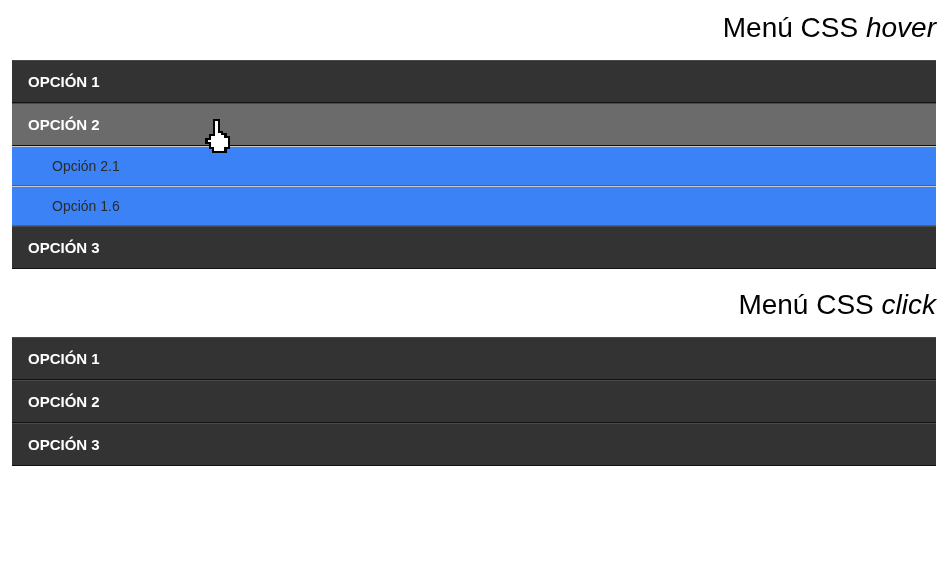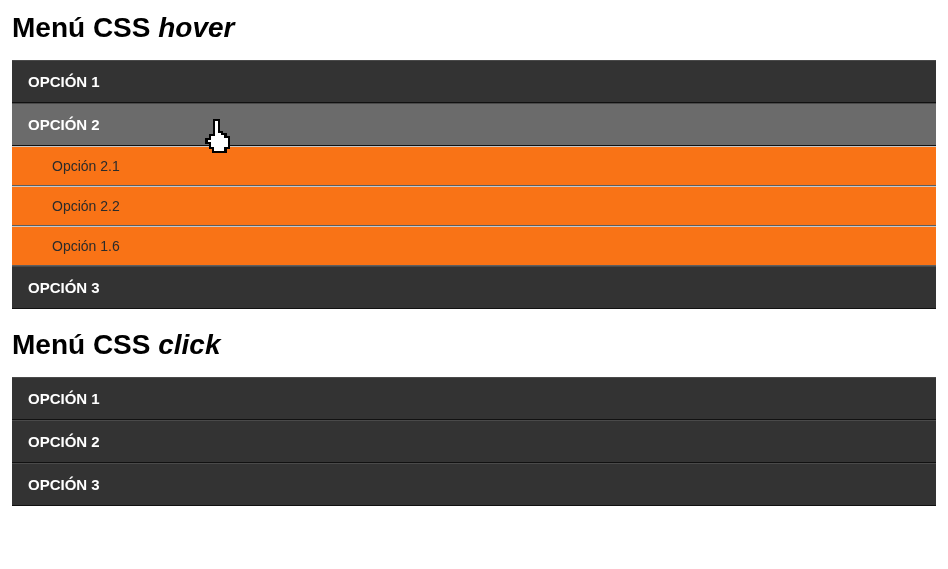--- a/index.html
+++ b/index.html
@@ -6,22 +6,23 @@
   body {
     margin: 0;
     padding: 6px 12px 20px 12px;
     font-family: Arial, Helvetica, sans-serif;
     background: #fff;
     color: #000;
     width: 948px;
   }
   h2 {
     font-size: 28px;
-    font-weight: bold;
+    font-weight: normal;
     margin: 6px 0 16px 0;
+    text-align: right;
   }
   h2 em { font-style: italic; }
   ul.menu {
     list-style: none;
     margin: 0 0 20px 0;
     padding: 0;
     width: 100%;
     border-radius: 17px;
   }
   ul.menu > li {
@@ -36,21 +37,21 @@
   }
   ul.menu > li.hovered {
     background: #6b6b6b;
   }
   ul.submenu {
     list-style: none;
     margin: 0;
     padding: 0;
   }
   ul.submenu > li {
-    background: #f97316;
+    background: #3b82f6;
     color: #2b2b2b;
     font-size: 14px;
     font-weight: normal;
     padding: 11px 16px 11px 40px;
     border-bottom: 1px solid #5e5e5e;
     border-top: 1px solid #c8c8c8;
     cursor: pointer;
   }
   .menu-block { margin: 0; padding: 0; }
   .cursor-wrap {
@@ -87,23 +88,20 @@
     <svg class="cursor-icon" viewBox="0 0 32 36">
       <path d="M13 2 L13 16 L9 16 L9 20 L6 20 L6 24 L9 24 L9 28 L12 28 L12 32 L24 32 L24 28 L27 28 L27 18 L24 18 L24 15 L21 15 L21 13 L18 13 L18 2 Z" fill="#ffffff" stroke="#000000" stroke-width="2" stroke-linejoin="miter" shape-rendering="crispEdges"></path>
     </svg>
   </div>
 
   <ul class="submenu" style="margin-top:20px;">
     <li>
       <span>Opción 2.1</span>
     </li>
     <li>
-      <span>Opción 2.2</span>
-    </li>
-    <li>
       <span>Opción 1.6</span>
     </li>
   </ul>
 
   <ul class="menu">
     <li>
       <span>OPCIÓN 3</span>
     </li>
   </ul>
 </div>

